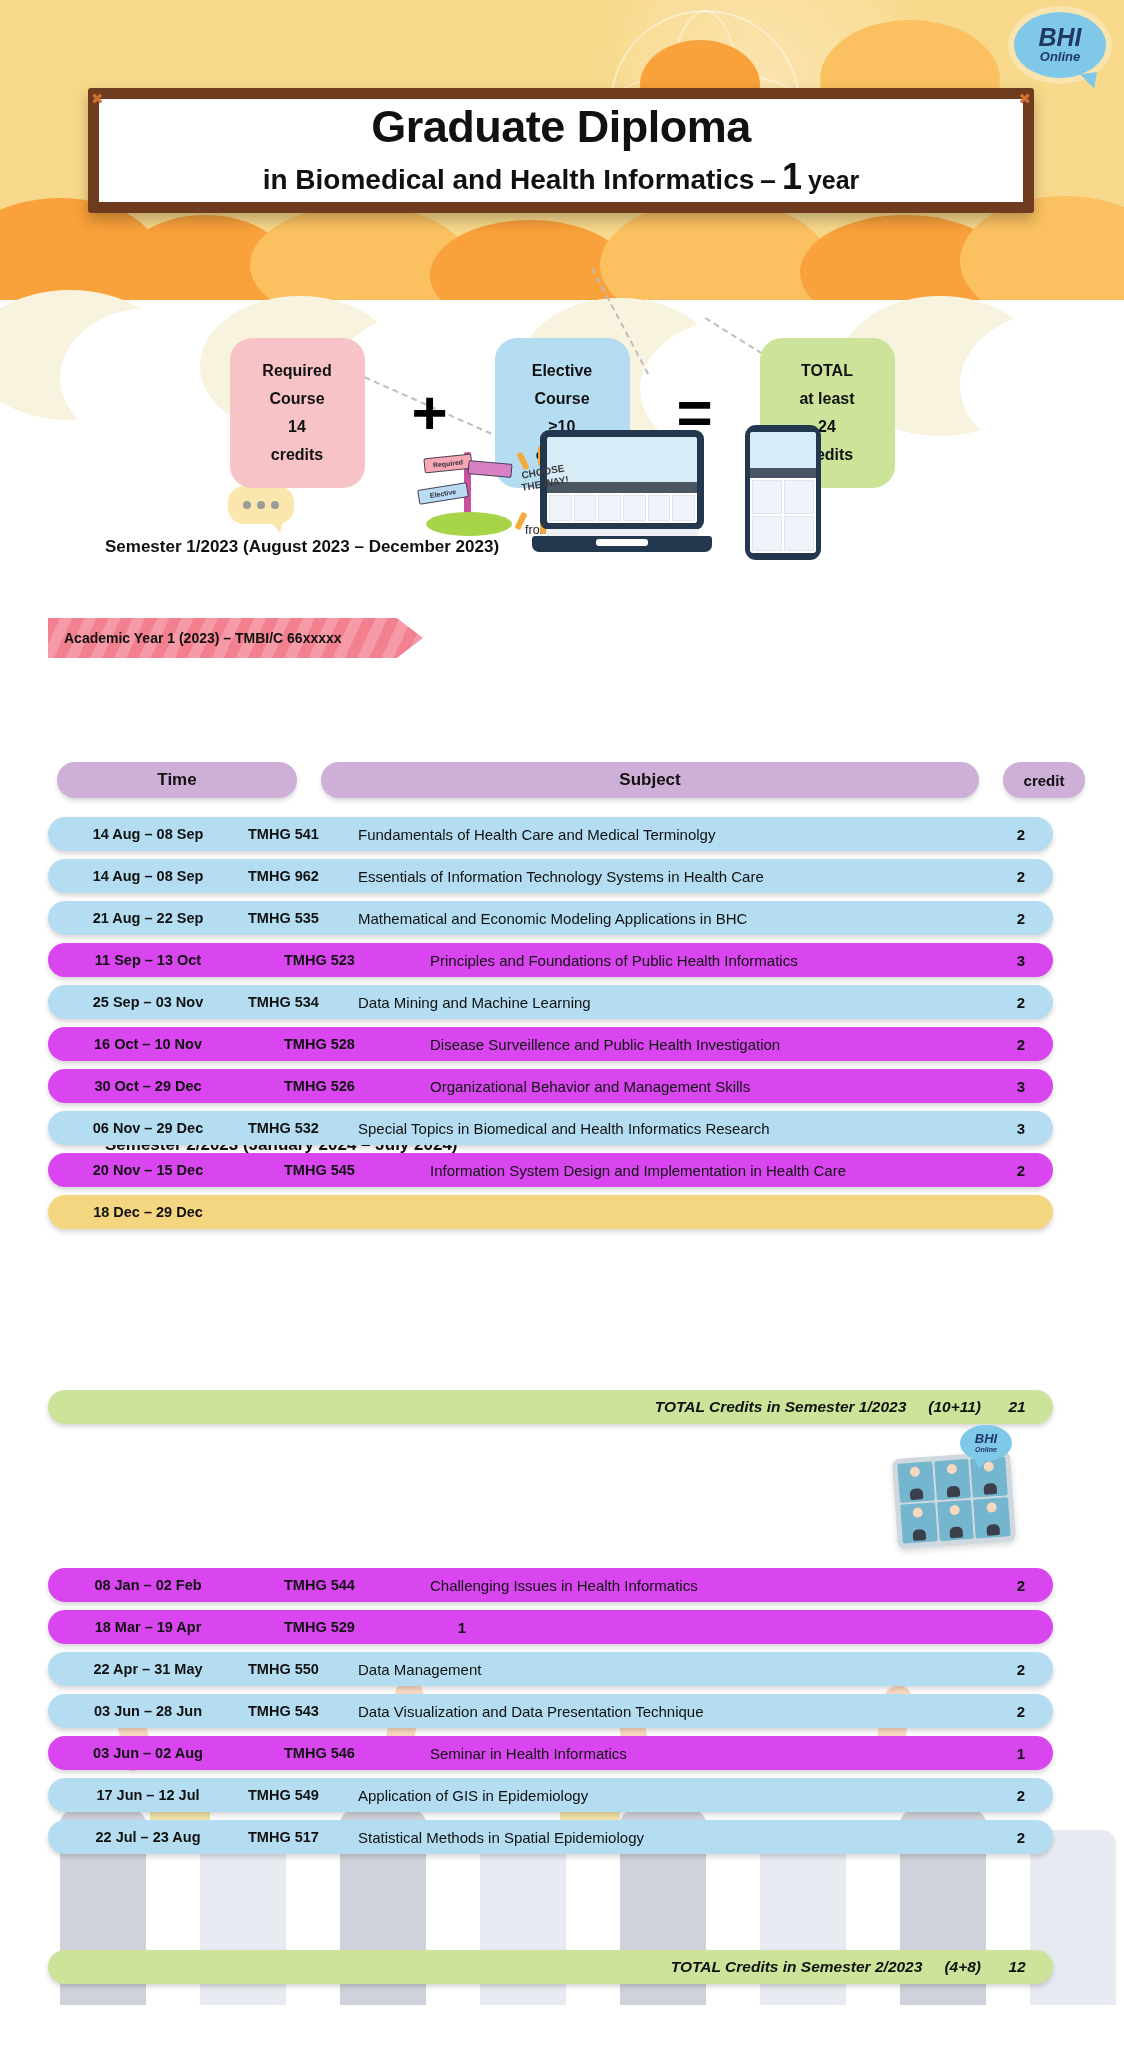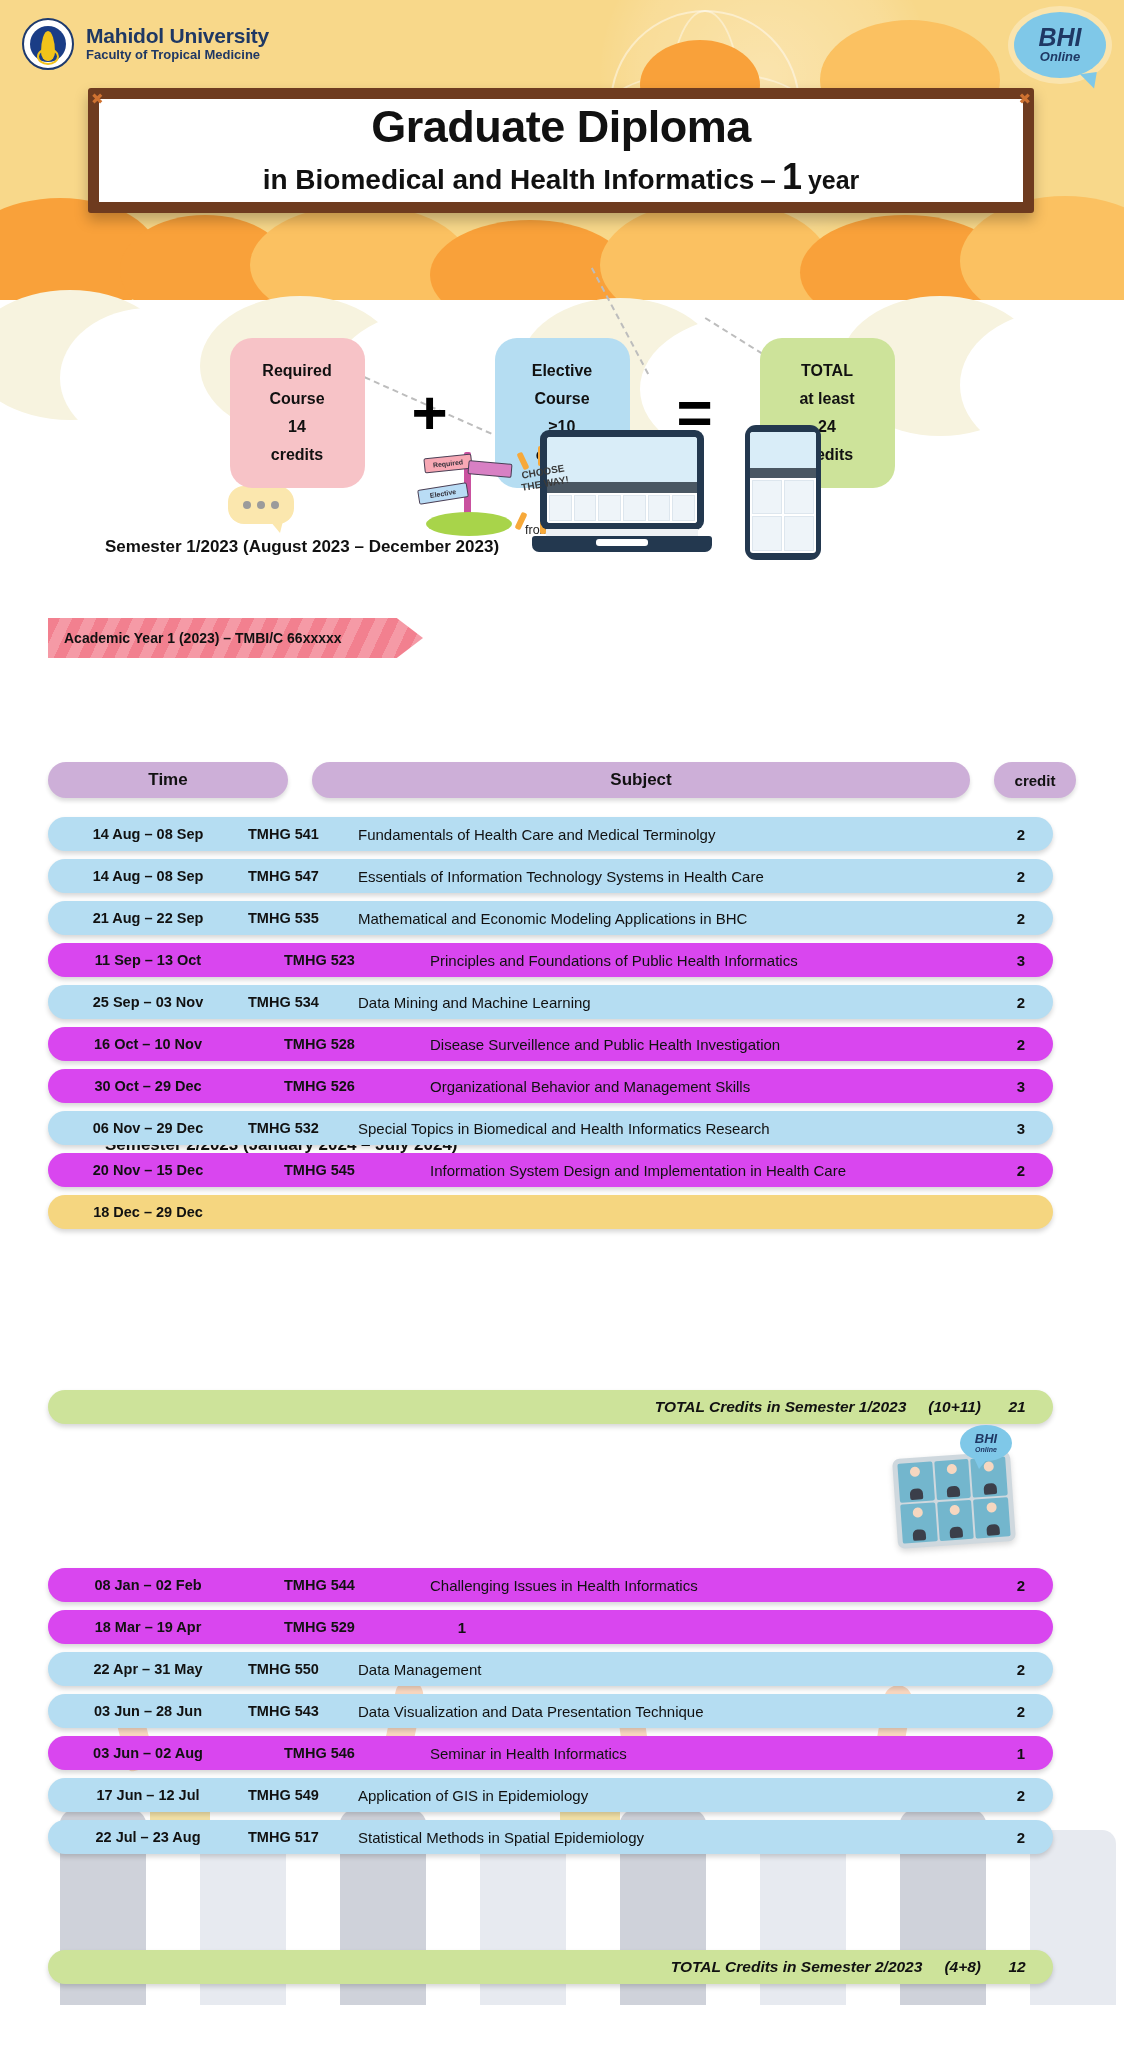--- a/index.html
+++ b/index.html
@@ -232,21 +232,21 @@
   }
   .bhi-small:after {
     content:''; position: absolute; left: 14px; bottom: -8px;
     border-left: 5px solid transparent; border-right: 9px solid transparent; border-top: 11px solid #7fc8e8;
   }
   .bhi-small .s1 { font-size: 13px; font-weight: bold; font-style: italic; color: #1f3864; line-height: .95; }
   .bhi-small .s2 { font-size: 7px; font-weight: bold; font-style: italic; color: #1f3864; }
 
   
   .table-area { position: absolute; left: 0; top: 0; width: 1124px; z-index: 6; }
-  .hdr-row { position: absolute; left: 48px; width: 1028px; height: 36px; display: flex; gap: 24px; text-align: right; }
+  .hdr-row { position: absolute; left: 57px; width: 1028px; height: 36px; display: flex; gap: 24px; text-align: right; }
   .hdr-cell {
     background: #cdafd8; border-radius: 18px; display: flex; align-items: center; justify-content: center;
     font-size: 17px; font-weight: bold; color: #111; box-shadow: 0 3px 4px rgba(0,0,0,.14);
   }
   .hdr-time    { width: 240px; }
   .hdr-subject { flex: 1; }
   .hdr-credit  { width: 82px; font-size: 15px; }
 
   .crow {
     position: absolute; left: 48px; width: 1005px; height: 34px; border-radius: 17px;
@@ -309,30 +309,20 @@
     <div class="clc" style="left:-30px;top:20px;width:200px;height:130px;"></div>
     <div class="cl" style="left:60px;top:38px;width:180px;height:140px;"></div>
     <div class="clc" style="left:200px;top:26px;width:200px;height:140px;"></div>
     <div class="cl" style="left:330px;top:40px;width:210px;height:150px;"></div>
     <div class="clc" style="left:520px;top:28px;width:200px;height:140px;"></div>
     <div class="cl" style="left:640px;top:44px;width:230px;height:150px;"></div>
     <div class="clc" style="left:840px;top:26px;width:200px;height:140px;"></div>
     <div class="cl" style="left:960px;top:40px;width:200px;height:150px;"></div>
   </div>
 
-  <div class="logo-wrap">
-    <div class="logo-seal">
-      <div class="inner"></div>
-        <div class="flame"></div>
-    </div>
-    <div class="logo-text">
-      <div class="l1">Mahidol University</div>
-      <div class="l2">Faculty of Tropical Medicine</div>
-    </div>
-  </div>
 
   <div class="bhi-badge">
     <div class="b1">BHI</div>
     <div class="b2">Online</div>
   </div>
 
   <div class="title-frame">
     <div class="title-main">Graduate Diploma</div>
     <div class="title-sub">
       <span>in Biomedical and Health Informatics</span>
@@ -476,21 +466,21 @@
         <div class="hdr-cell hdr-credit">credit</div>
       </div>
       <div class="crow blue" style="top: 817px;">
         <div class="c-time">14 Aug – 08 Sep</div>
         <div class="c-code">TMHG 541</div>
         <div class="c-name">Fundamentals of Health Care and Medical Terminolgy</div>
         <div class="c-cred">2</div>
       </div>
       <div class="crow blue" style="top: 859px;">
         <div class="c-time">14 Aug – 08 Sep</div>
-        <div class="c-code">TMHG 547</div>
+        <div class="c-code">TMHG 962</div>
         <div class="c-name">Essentials of Information Technology Systems in Health Care</div>
         <div class="c-cred">2</div>
       </div>
       <div class="crow blue" style="top: 901px;">
         <div class="c-time">21 Aug – 22 Sep</div>
         <div class="c-code">TMHG 535</div>
         <div class="c-name">Mathematical and Economic Modeling Applications in BHC</div>
         <div class="c-cred">2</div>
       </div>
       <div class="crow pink" style="top: 943px;">

